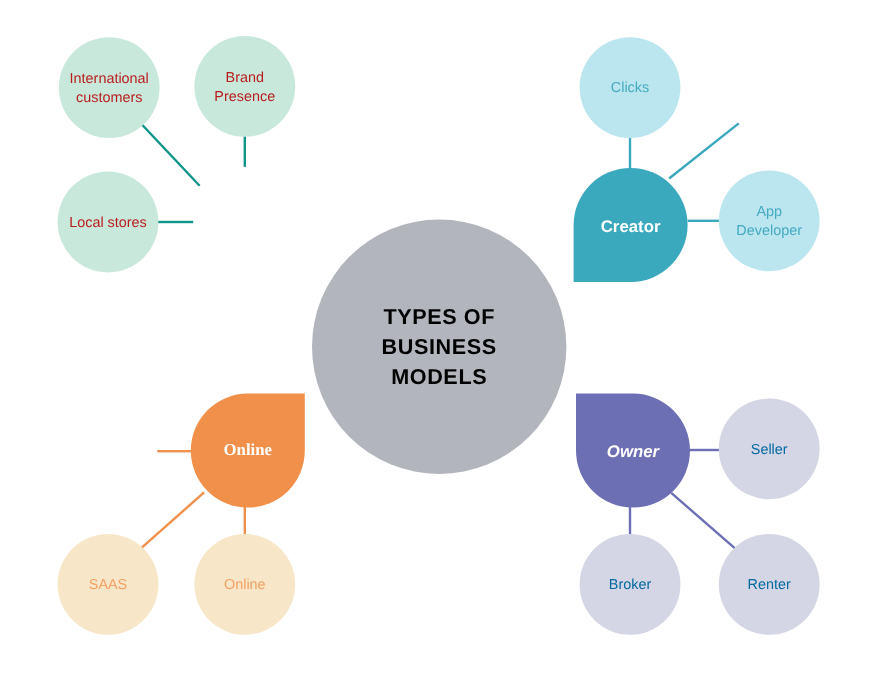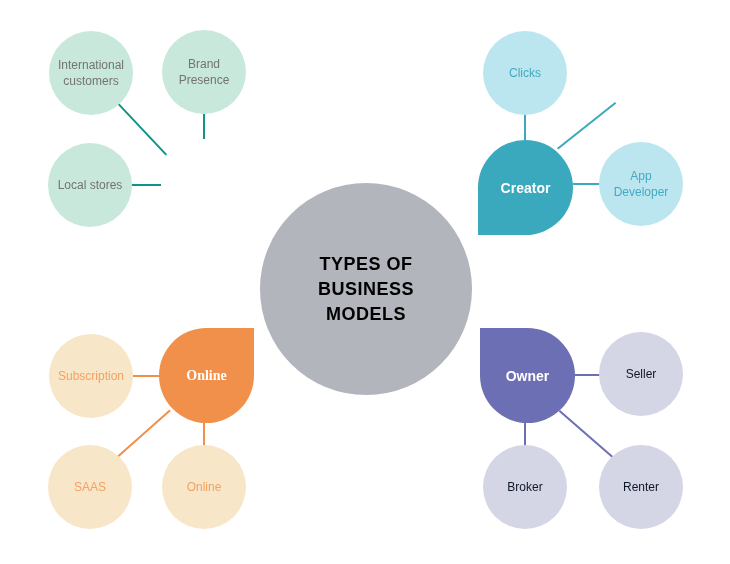--- a/index.html
+++ b/index.html
@@ -45,24 +45,24 @@
     display: flex;
     align-items: center;
     justify-content: center;
     text-align: center;
     font-size: 12px;
     line-height: 16px;
     padding: 6px;
     box-sizing: border-box;
     z-index: 2;
   }
-  .leaf-teal   { background: #c9e8dc; color: #737373; }
+  .leaf-teal   { background: #c9e8dc; color: #b91c1c; }
   .leaf-cyan   { background: #bbe6ef; color: #44aac2; }
   .leaf-orange { background: #f8e6c8; color: #f2a263; }
-  .leaf-purple { background: #d4d5e5; color: #0f172a; }
+  .leaf-purple { background: #d4d5e5; color: #0369a1; }
 
   
   .branch {
     position: absolute;
     width: 95px;
     height: 95px;
     display: flex;
     align-items: center;
     justify-content: center;
     text-align: center;
@@ -122,27 +122,26 @@
   <div class="connector c-purple" style="left:560px; top:410px; width:72px; transform:rotate(41deg);"></div>
 
   <div class="leaf leaf-teal" style="left:49px; top:31px;">International customers</div>
   <div class="leaf leaf-teal" style="left:162px; top:30px;text-align:center;">Brand Presence</div>
   <div class="leaf leaf-teal" style="left:48px; top:143px;">Local stores</div>
 
   <div class="leaf leaf-cyan" style="left:483px; top:31px;">Clicks</div>
   <div class="leaf leaf-cyan" style="left:599px; top:142px;">App Developer</div>
   <div class="branch branch-creator" style="left:478px; top:140px;">Creator</div>
 
-  <div class="leaf leaf-orange" style="left:49px; top:334px;">Subscription</div>
   <div class="leaf leaf-orange" style="left:48px; top:445px;">SAAS</div>
   <div class="leaf leaf-orange" style="left:162px; top:445px;">Online</div>
   <div class="branch branch-online" style="left:159px; top:328px;font-family:Liberation Serif, serif;">Online</div>
 
   <div class="leaf leaf-purple" style="left:599px; top:332px;">Seller</div>
   <div class="leaf leaf-purple" style="left:483px; top:445px;">Broker</div>
   <div class="leaf leaf-purple" style="left:599px; top:445px;">Renter</div>
-  <div class="branch branch-owner" style="left:480px; top:328px;">Owner</div>
+  <div class="branch branch-owner" style="left:480px; top:328px;font-style:italic;">Owner</div>
 
   <div class="center-circle">TYPES OF
 BUSINESS
 MODELS</div>
 
 </div>
 
 </body></html>

